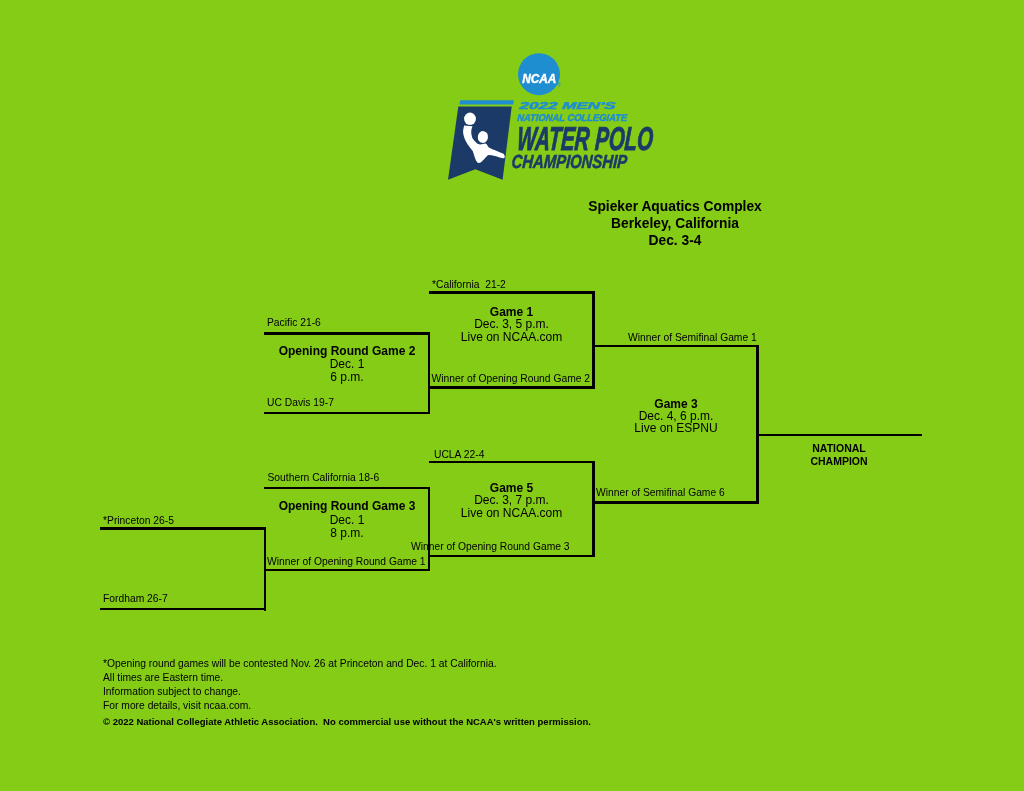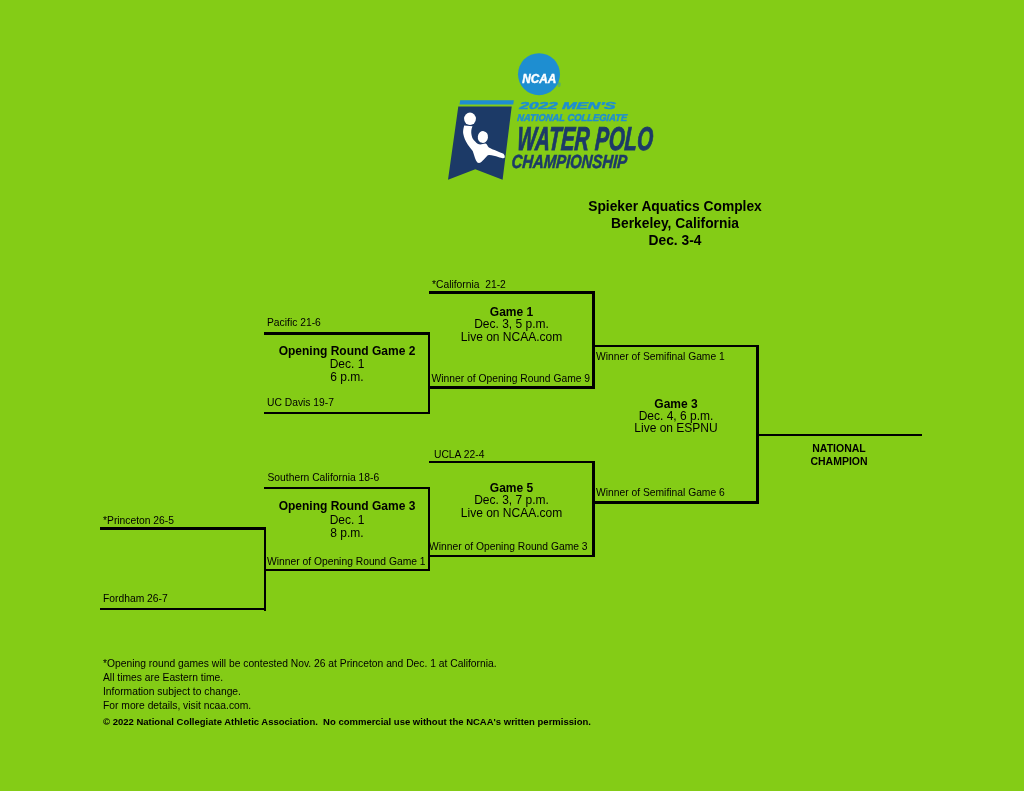--- a/index.html
+++ b/index.html
@@ -83,24 +83,24 @@
   <div class="vl" style="left:592.15px;top:460.8px;height:96.7px;"></div>
   <div class="vl" style="left:756.35px;top:344.6px;height:159.3px;"></div>
 
   <div class="t" style="left:432px;top:279.3px;">*California&nbsp; 21-2</div>
   <div class="t" style="left:267px;top:317.3px;text-align:right;">Pacific 21-6</div>
   <div class="t" style="left:267px;top:397px;">UC Davis 19-7</div>
   <div class="t" style="left:434px;top:449px;">UCLA 22-4</div>
   <div class="t" style="left:267.5px;top:472.4px;">Southern California 18-6</div>
   <div class="t" style="left:103px;top:514.7px;">*Princeton 26-5</div>
   <div class="t" style="left:103px;top:593.2px;">Fordham 26-7</div>
-  <div class="t" style="left:431.5px;top:372.9px;">Winner of Opening Round Game 9</div>
-  <div class="t" style="left:429px;top:540.7px;text-align:right;">Winner of Opening Round Game 3</div>
+  <div class="t" style="left:431.5px;top:372.9px;">Winner of Opening Round Game 2</div>
+  <div class="t" style="left:411px;top:540.7px;text-align:right;">Winner of Opening Round Game 3</div>
   <div class="t" style="left:267px;top:556px;">Winner of Opening Round Game 1</div>
-  <div class="t" style="left:596px;top:331.8px;margin-top:19px;">Winner of Semifinal Game 1</div>
+  <div class="t" style="left:628px;top:331.8px;">Winner of Semifinal Game 1</div>
   <div class="t" style="left:596px;top:487.3px;">Winner of Semifinal Game 6</div>
 
   <div class="c" style="left:429px;top:305.9px;width:165px;line-height:12.4px;">
     <span class="b">Game 1</span><br>Dec. 3, 5 p.m.<br>Live on NCAA.com
   </div>
   <div class="c" style="left:429px;top:482px;width:165px;line-height:12.4px;">
     <span class="b">Game 5</span><br>Dec. 3, 7 p.m.<br>Live on NCAA.com
   </div>
   <div class="c" style="left:594px;top:397.6px;width:164px;line-height:12.4px;">
     <span class="b">Game 3</span><br>Dec. 4, 6 p.m.<br>Live on ESPNU

